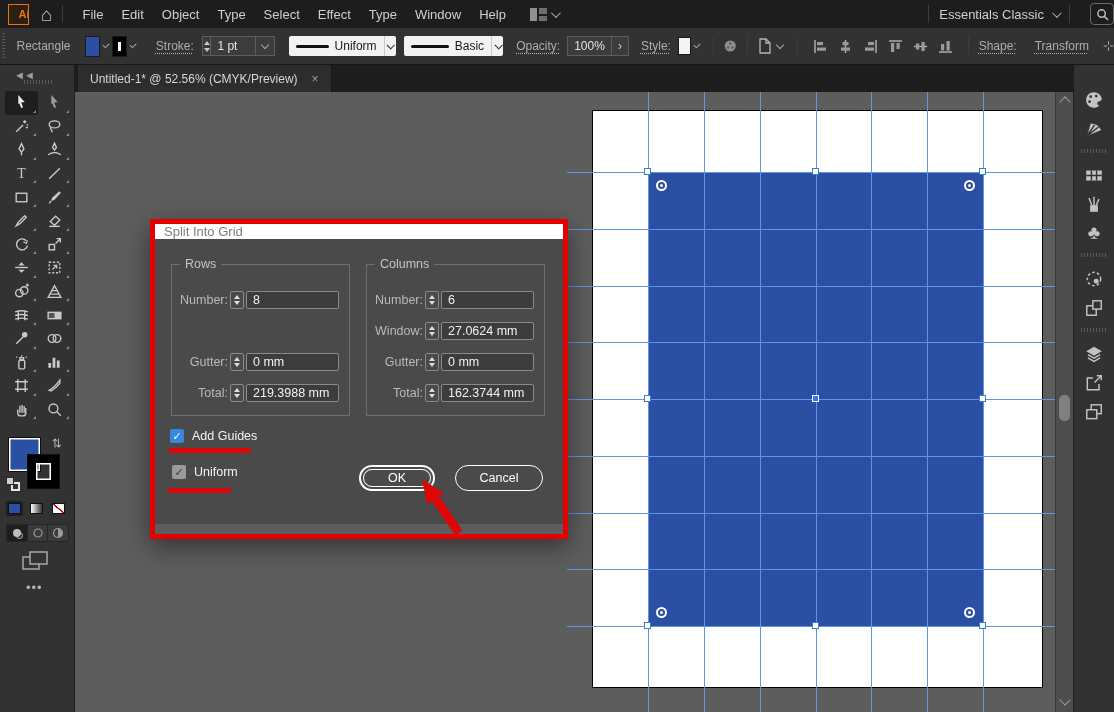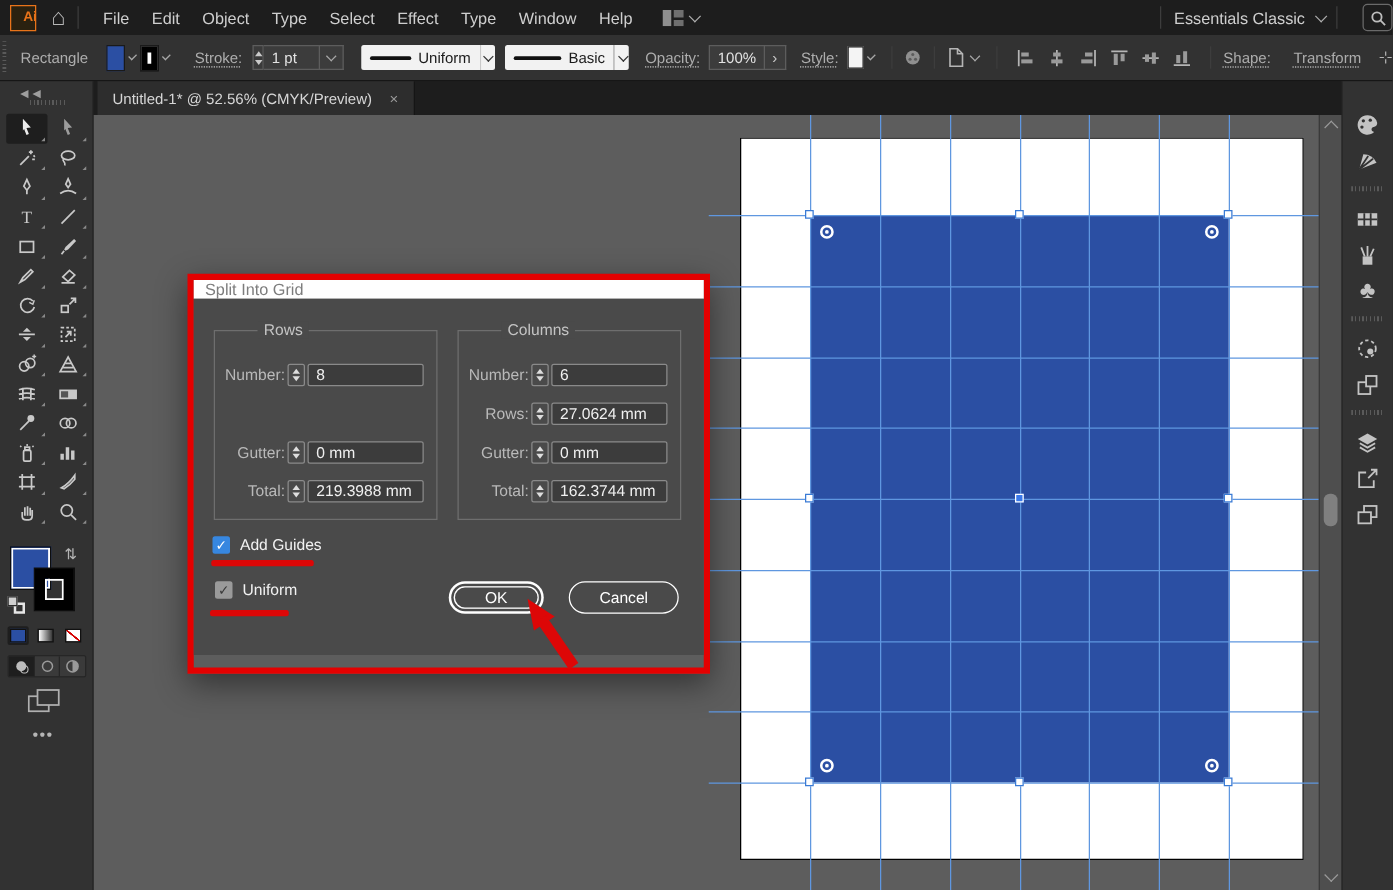--- a/index.html
+++ b/index.html
@@ -108,21 +108,21 @@
   .scroll-chev { position:absolute; left:5px; width:8px; height:8px; border-right:1.6px solid #9a9a9a; border-bottom:1.6px solid #9a9a9a; }
   #vthumb { position:absolute; left:3px; top:303px; width:11px; height:26px; background:#808080; border-radius:5px; }
 
   
   #dialog { position:absolute; left:75px; top:127px; width:418px; height:320px; border:5px solid #e40000;
     z-index:10; box-shadow:0 8px 24px rgba(0,0,0,.45); }
   #dialog-titlebar { height:15px; background:#ffffff; display:flex; align-items:center; padding-left:9px;
     color:#7d7d7d; font-size:13px; }
   #dialog-body { position:relative; height:285px; background:#4a4a4a; color:#c9c9c9; font-size:12.5px; }
   .fieldset { position:absolute; top:25px; width:179px; height:152px; border:1px solid #6e6e6e; }
-  .fieldset .legend { position:absolute; top:-8px; left:8px; background:#4a4a4a; padding:0 5px; color:#c4c4c4;margin-left:26px; }
+  .fieldset .legend { position:absolute; top:-8px; left:8px; background:#4a4a4a; padding:0 5px; color:#c4c4c4; }
   #fs-rows { left:16px; } #fs-cols { left:211px; }
   .frow { position:absolute; left:0; width:179px; height:18px; display:flex; align-items:center; }
   .frow .lbl { width:56px; text-align:right; color:#b9b9b9; margin-right:2px; }
   .dstepper { width:14px; height:18px; border:1px solid #8a8a8a; border-radius:2px; background:#4a4a4a;
     display:flex; flex-direction:column; align-items:center; justify-content:center; gap:2.5px; margin-right:2px; }
   .dstepper .up { width:0; height:0; border-left:3.5px solid transparent; border-right:3.5px solid transparent; border-bottom:4px solid #dedede; }
   .dstepper .dn { width:0; height:0; border-left:3.5px solid transparent; border-right:3.5px solid transparent; border-top:4px solid #dedede; }
   .dinput { width:93px; height:18px; background:#3c3c3c; border:1px solid #8a8a8a; border-radius:2px;
     color:#f0f0f0; display:flex; align-items:center; padding-left:6px; }
   .chkrow { position:absolute; display:flex; align-items:center; gap:8px; }
@@ -658,21 +658,21 @@
         <span class="legend">Columns</span>
         <div class="frow" style="top:26px;">
           <span class="lbl">Number:</span>
           <span class="dstepper">
               <span class="up"></span>
               <span class="dn"></span>
             </span>
           <span class="dinput">6</span>
         </div>
         <div class="frow" style="top:57px;">
-          <span class="lbl">Rows:</span>
+          <span class="lbl">Window:</span>
           <span class="dstepper">
               <span class="up"></span>
               <span class="dn"></span>
             </span>
           <span class="dinput">27.0624 mm</span>
         </div>
         <div class="frow" style="top:88px;">
           <span class="lbl">Gutter:</span>
           <span class="dstepper">
               <span class="up"></span>

